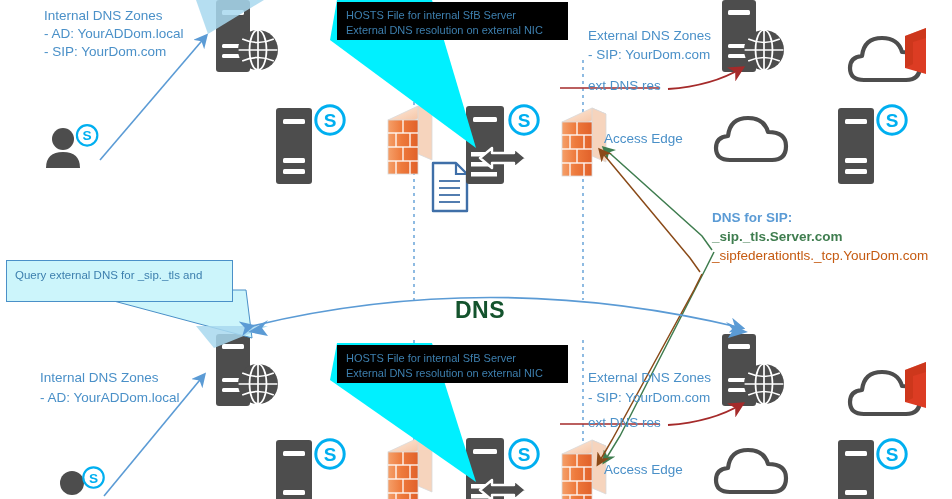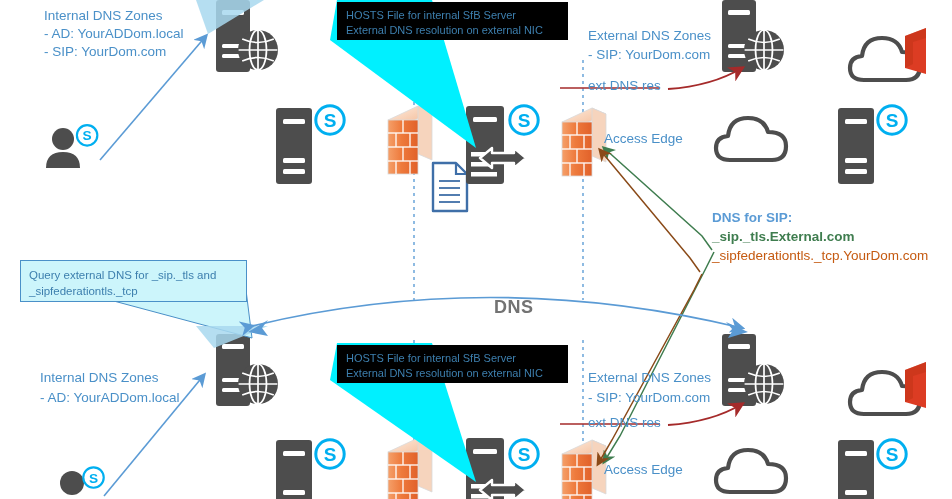--- a/index.html
+++ b/index.html
@@ -3,21 +3,21 @@
 <meta charset="utf-8">
 <style>
   html,body{margin:0;padding:0;background:#ffffff;}
   body{width:952px;height:499px;position:relative;overflow:hidden;
        font-family:"Liberation Sans",sans-serif;}
   .canvas{position:absolute;left:0;top:0;width:952px;height:355px;}
   .svg-layer{position:absolute;left:0;top:0;width:952px;height:499px;}
 
   
   .lbl{position:absolute;color:#4a90c8;font-size:13.5px;line-height:17px;white-space:nowrap;}
-  .dns-word{position:absolute;color:#737373;font-weight:bold;font-size:18px;letter-spacing:.5px;margin-left:39px;}
+  .dns-word{position:absolute;color:#14532d;font-weight:bold;font-size:23px;letter-spacing:.5px;}
 
   
   .callout-cyan{position:absolute;background:#000000;color:#3d7fae;font-size:11px;
        line-height:15px;padding:6px 8px 7px 9px;box-sizing:border-box;}
   .callout-pale{position:absolute;background:#ccf5fb;border:1px solid #4a90c8;
        color:#3d7fae;font-size:11.5px;line-height:16px;padding:6px 8px;box-sizing:border-box;}
 
   
   .sipblock{position:absolute;white-space:nowrap;}
   .sipblock .t1{color:#5b9bd5;font-weight:bold;font-size:13.5px;line-height:19px;}
@@ -218,27 +218,26 @@
     <div>External DNS resolution on external NIC</div>
   </div>
 
   <div class="lbl" style="left:588px;top:27px;">External DNS Zones</div>
   <div class="lbl" style="left:588px;top:46px;">- SIP: YourDom.com</div>
   <div class="lbl" style="left:588px;top:77px;">ext DNS res</div>
   <div class="lbl" style="left:604px;top:130px;">Access Edge</div>
 
   <div class="sipblock" style="left:700px;top:208px;margin-left:12px;">
     <div class="t1">DNS for SIP:</div>
-    <div class="t2">_sip._tls.External.com</div>
+    <div class="t2">_sip._tls.Server.com</div>
     <div class="t3">_sipfederationtls._tcp.YourDom.com</div>
   </div>
 
-  <div class="callout-pale" style="left:20px;top:260px;width:227px;height:42px;">
+  <div class="callout-pale" style="left:6px;top:260px;width:227px;height:42px;">
     <div>Query external DNS for _sip._tls and</div>
-    <div>_sipfederationtls._tcp</div>
   </div>
 
   <div class="dns-word" style="left:455px;top:297px;">DNS</div>
 
   <div class="lbl" style="left:40px;top:369px;">Internal DNS Zones</div>
   <div class="lbl" style="left:40px;top:389px;">- AD: YourADDom.local</div>
 
   <div class="callout-cyan" style="left:337px;top:345px;width:231px;height:38px;">
     <div>HOSTS File for internal SfB Server</div>
     <div>External DNS resolution on external NIC</div>

